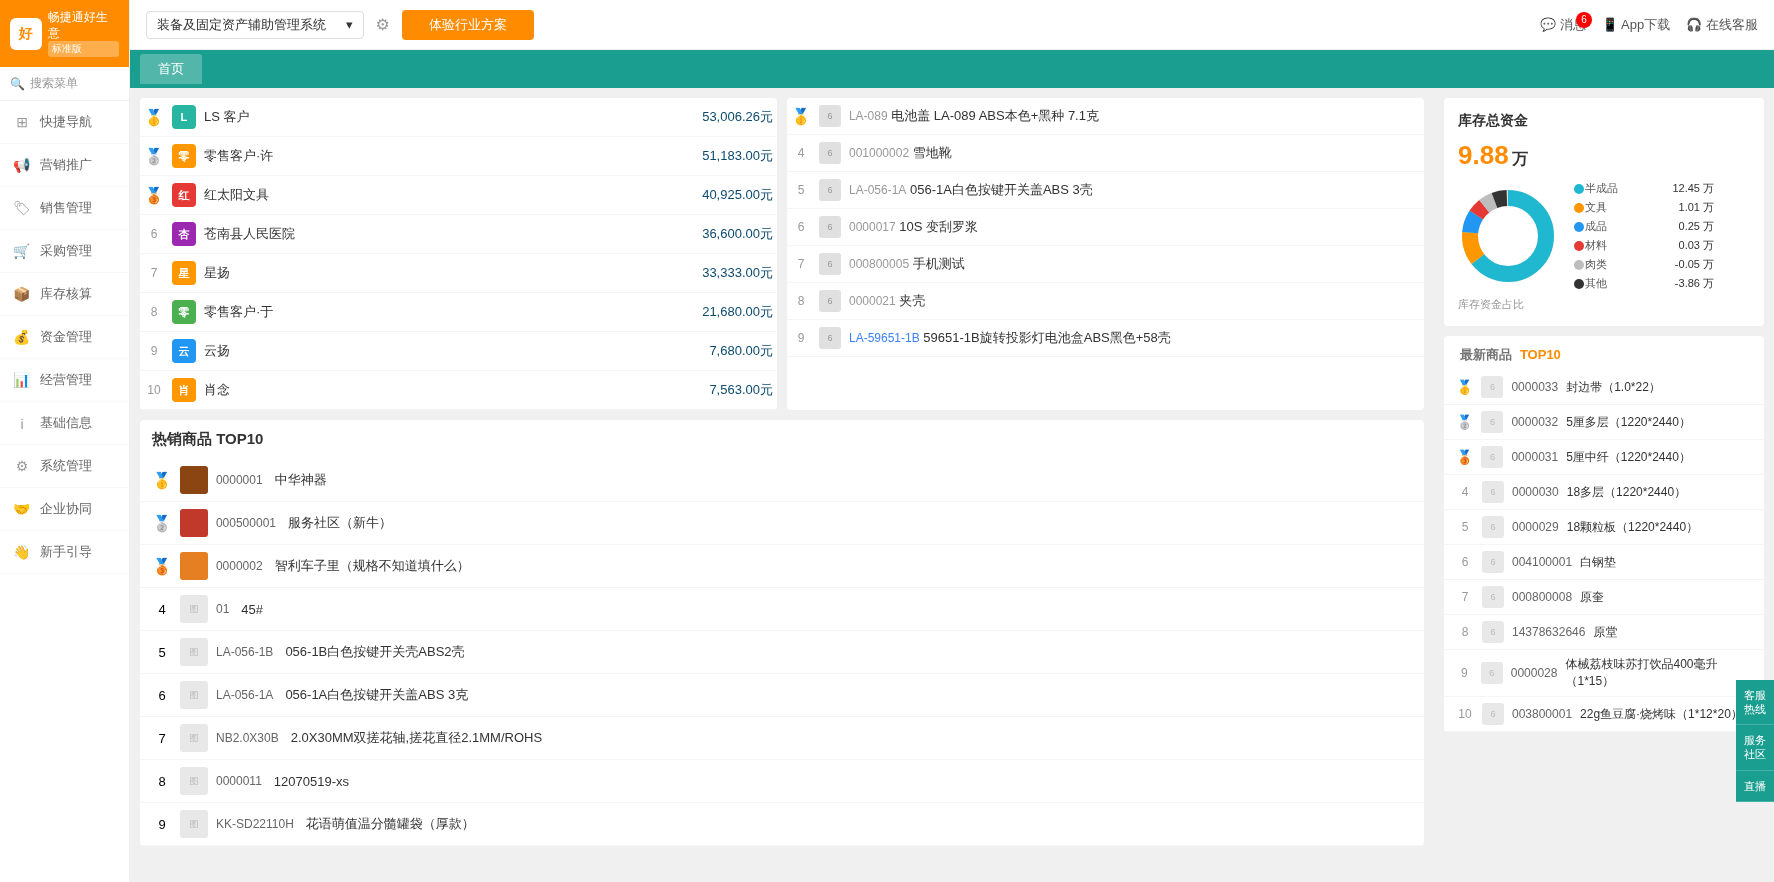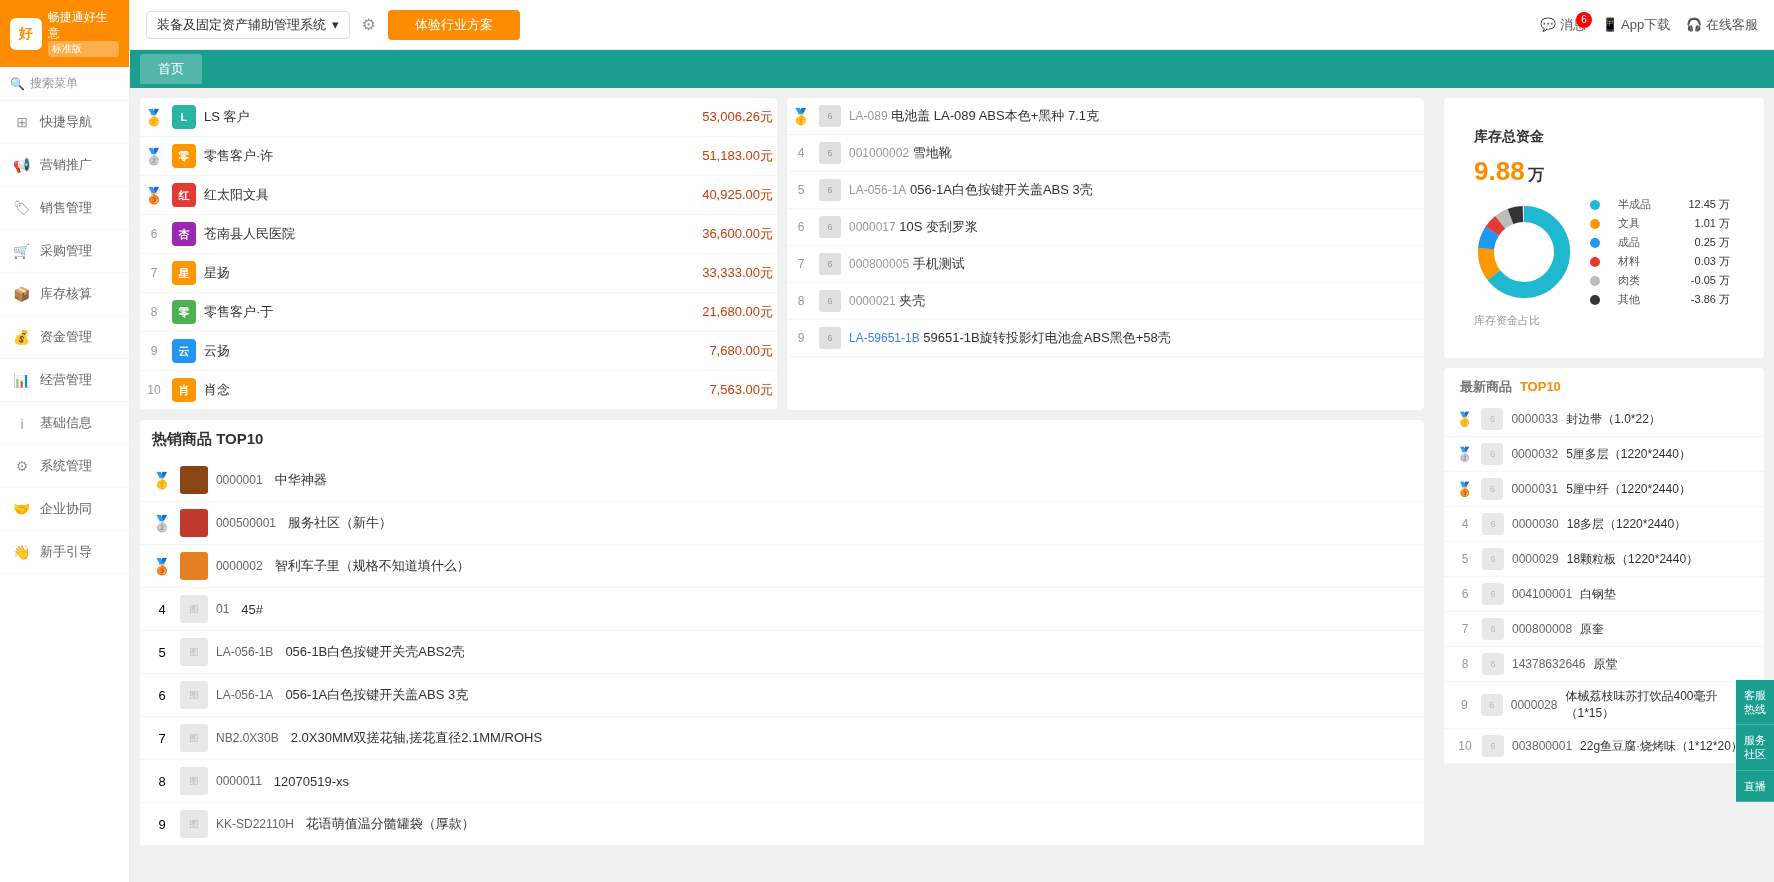--- a/index.html
+++ b/index.html
@@ -63,21 +63,21 @@
       background: #fff;
       height: 50px;
       display: flex;
       align-items: center;
       padding: 0 16px;
       border-bottom: 1px solid #eee;
       gap: 12px;
       flex-shrink: 0;
     }
     .topbar-system-select {
-      display: flex; align-items: center; gap: 6px;
+      display: flex; align-items: center; gap: 20px;
       border: 1px solid #ddd; border-radius: 4px;
       padding: 4px 10px; cursor: pointer; color: #333; font-size: 13px;
     }
     .topbar-gear { color: #999; cursor: pointer; font-size: 16px; }
     .topbar-trial-btn {
       background: #ff8c00;
       color: #fff;
       border: none;
       padding: 6px 27px;
       border-radius: 4px;
@@ -146,21 +146,21 @@
     }
     .rank-num { width: 20px; text-align: center; color: #999; font-size: 12px; }
     .rank-avatar {
       width: 24px; height: 24px;
       border-radius: 4px;
       display: flex; align-items: center; justify-content: center;
       color: #fff; font-size: 11px; font-weight: bold;
       flex-shrink: 0;
     }
     .rank-name { flex: 1; font-size: 13px; color: #333; }
-    .rank-amount { font-size: 13px; color: #c2410c; font-weight: 500; }
+    .rank-amount { font-size: 13px; color: #0c4a6e; font-weight: 500; }
 
     
     .section-title {
       font-size: 15px;
       font-weight: bold;
       color: #333;
       margin-bottom: 10px;
       padding: 10px 12px 0;
     }
     .product-item {
@@ -197,34 +197,34 @@
       display: flex;
       flex-direction: column;
       gap: 10px;
       padding: 10px;
     }
 
     
     .inventory-card {
       background: #fff;
       border-radius: 4px;
-      padding: 30px;
+      padding: 14px;
     }
     .inventory-title { font-size: 14px; color: #333; margin-bottom: 6px; font-weight: bold; }
     .inventory-amount { font-size: 26px; color: #ff8c00; font-weight: bold; }
 
     .donut-chart {
       display: flex;
       align-items: center;
       gap: 16px;
       margin-top: 10px;
     }
     .donut-svg { width: 100px; height: 100px; flex-shrink: 0; }
     .legend { display: flex; flex-direction: column; gap: 4px; font-size: 11px; }
-    .legend-item { display: flex; align-items: center; gap: 18px; justify-content: space-between; min-width: 140px; }
+    .legend-item { display: flex; align-items: center; gap: 1px; justify-content: space-between; min-width: 140px; }
     .legend-dot { width: 10px; height: 10px; border-radius: 50%; flex-shrink: 0; }
     .legend-label { flex: 1; color: #555; }
     .legend-val { color: #333; font-weight: 500; }
 
     
     .newest-title {
       font-size: 14px;
       font-weight: bold;
       color: #333;
       padding: 10px 12px 6px;

